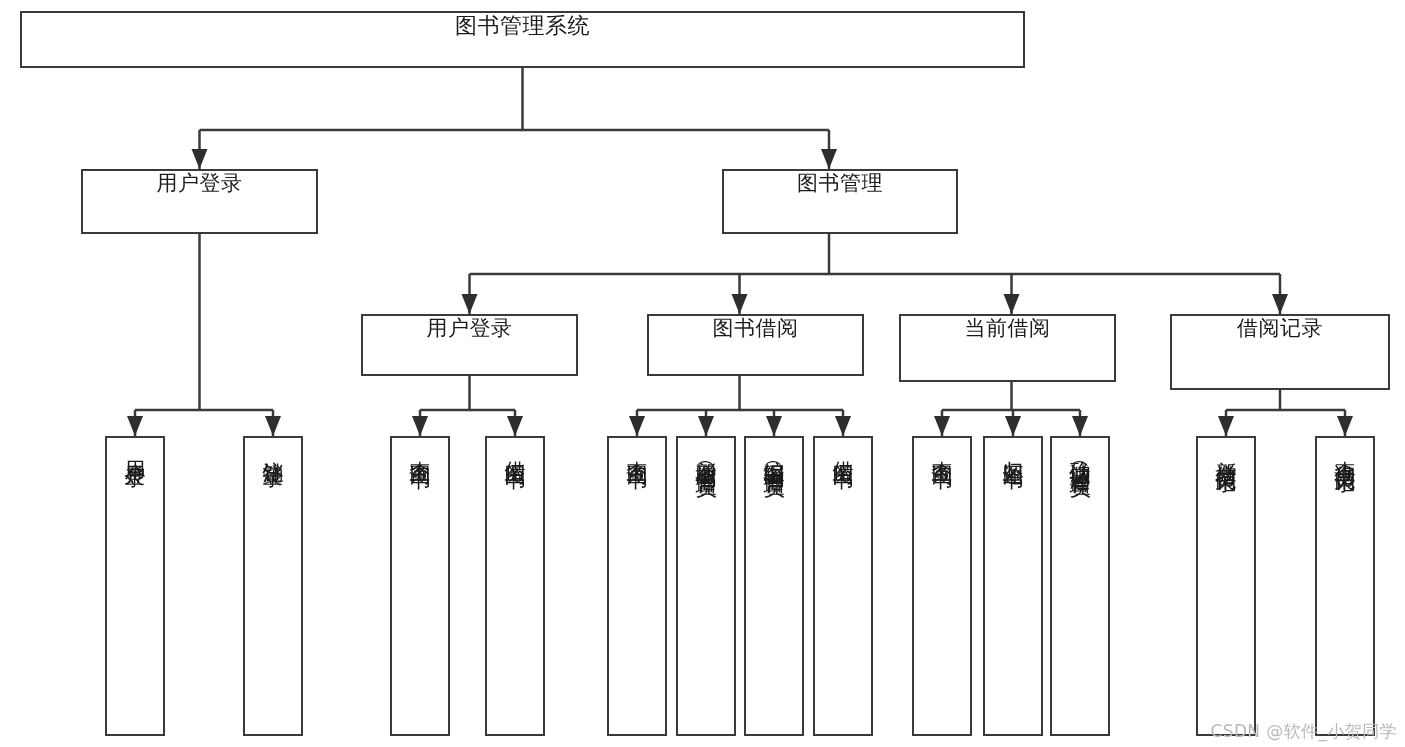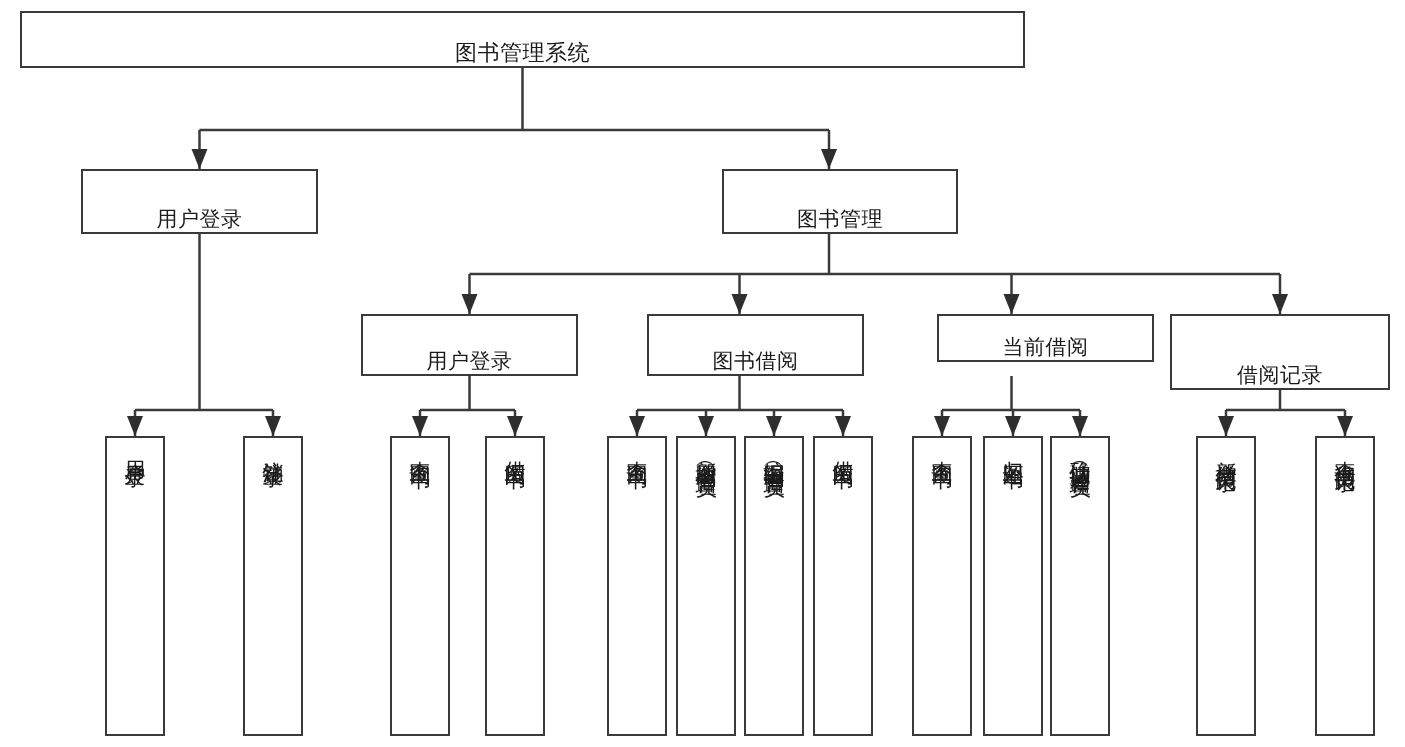--- a/index.html
+++ b/index.html
@@ -25,21 +25,21 @@
     width: 1405px;
     height: 747px;
     pointer-events: none;
   }
   .node {
     position: absolute;
     box-sizing: border-box;
     background: #ffffff;
     border: 2.5px solid #3a3a3a;
     display: flex;
-    align-items: flex-end;
+    align-items: flex-start;
     justify-content: center;
     color: #1b1b1b;
     z-index: 2;
   }
   .node .label {
     display: block;
     text-align: center;
     line-height: 1.18;
     letter-spacing: 0.5px;
   }
@@ -143,21 +143,21 @@
       </div>
       <div class="node horiz" style="left: 711px; top: 169px; width: 236px; height: 65px; margin-left: 11px;">
         <span class="label">图书管理</span>
       </div>
       <div class="node horiz" style="left: 361px; top: 314px; width: 217px; height: 62px;">
         <span class="label">用户登录</span>
       </div>
       <div class="node horiz" style="left: 631px; top: 314px; width: 217px; height: 62px; margin-left: 16px;">
         <span class="label">图书借阅</span>
       </div>
-      <div class="node horiz" style="left: 937px; top: 314px; width: 217px; height: 48px;">
+      <div class="node horiz" style="left: 899px; top: 314px; width: 217px; height: 68px;">
         <span class="label">当前借阅</span>
       </div>
       <div class="node horiz" style="left: 1170px; top: 314px; width: 220px; height: 76px;">
         <span class="label">借阅记录</span>
       </div>
       <div class="node vert" style="left: 105px; top: 436px; width: 60px; height: 300px;">
         <span class="label">用户登录</span>
       </div>
       <div class="node vert" style="left: 243px; top: 436px; width: 60px; height: 300px;">
         <span class="label">注销登录</span>
@@ -189,13 +189,14 @@
       <div class="node vert" style="left: 1050px; top: 436px; width: 60px; height: 300px;">
         <span class="label">确认归还（管理员）</span>
       </div>
       <div class="node vert" style="left: 1196px; top: 436px; width: 60px; height: 300px;">
         <span class="label">新增借阅记录</span>
       </div>
       <div class="node vert" style="left: 1315px; top: 436px; width: 60px; height: 300px;">
         <span class="label">查询借阅记录</span>
       </div>
     </div>
+  <div class="watermark">CSDN @软件_小贺同学</div>
 </div>
 
 </body></html>

